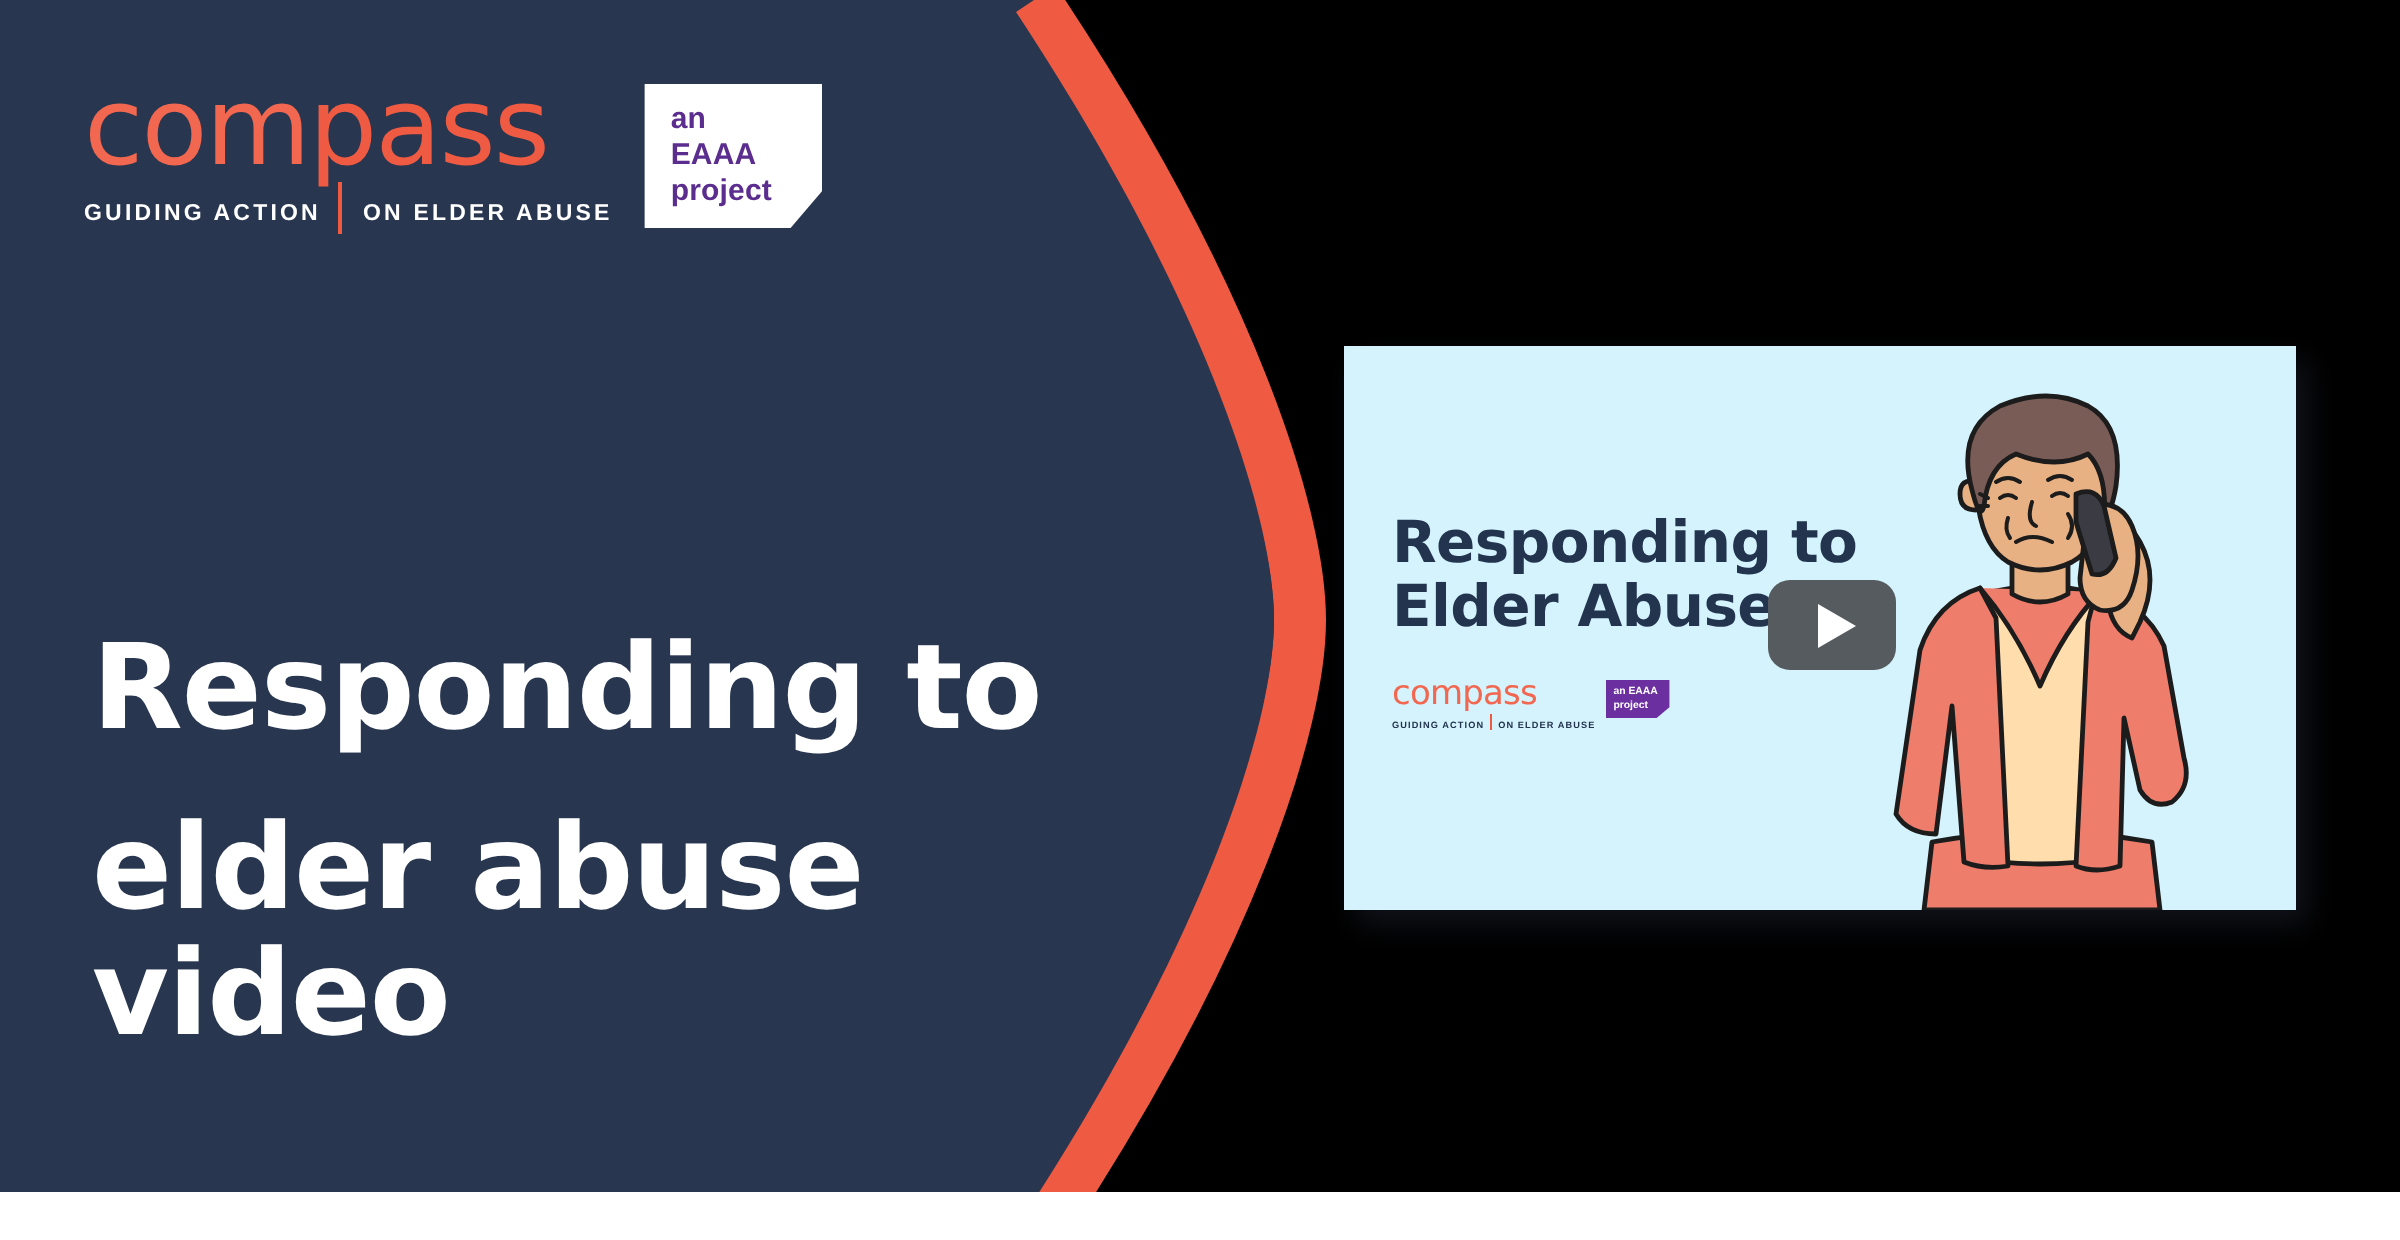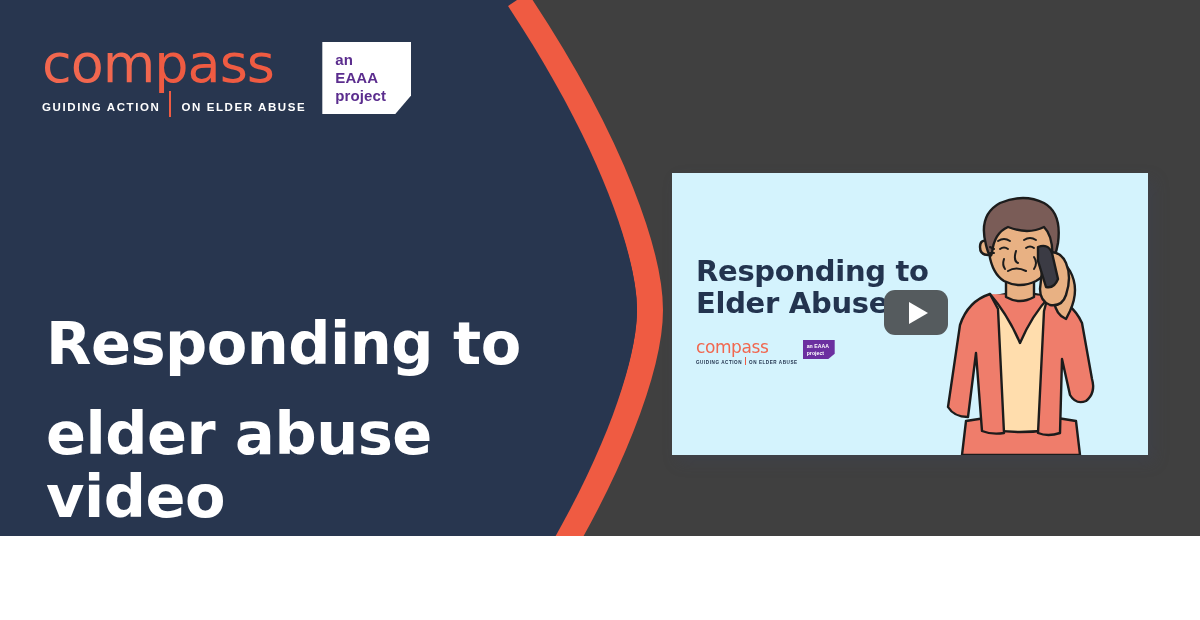--- a/index.html
+++ b/index.html
@@ -6,22 +6,22 @@
     margin: 0;
     padding: 0;
     background: #ffffff;
   }
   body {
     font-family: "Liberation Sans", sans-serif;
   }
   .stage {
     position: relative;
     width: 1200px;
-    height: 536px;
-    background: #404040;
+    height: 596px;
+    background: #000000;
     overflow: hidden;
   }
 
   
   .hero-shape {
     position: absolute;
     left: 0;
     top: 0;
     width: 700px;
     height: 620px;

